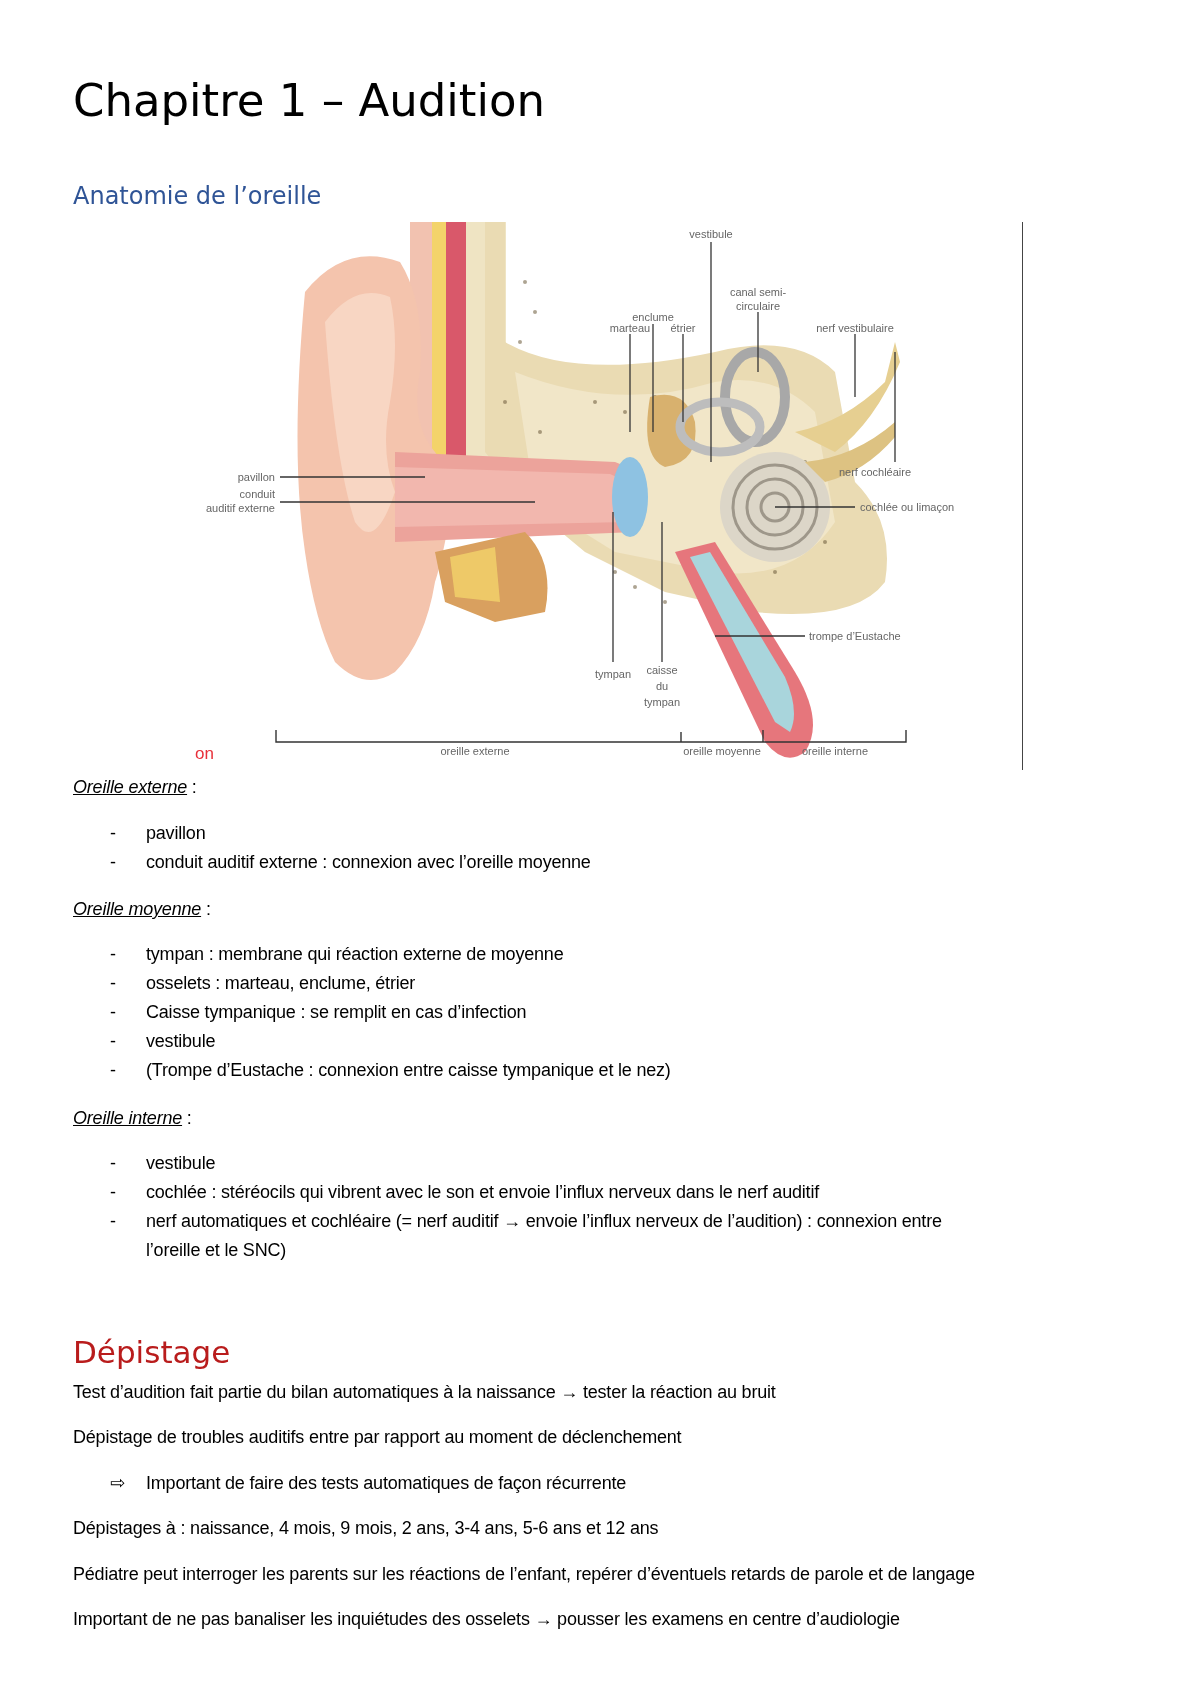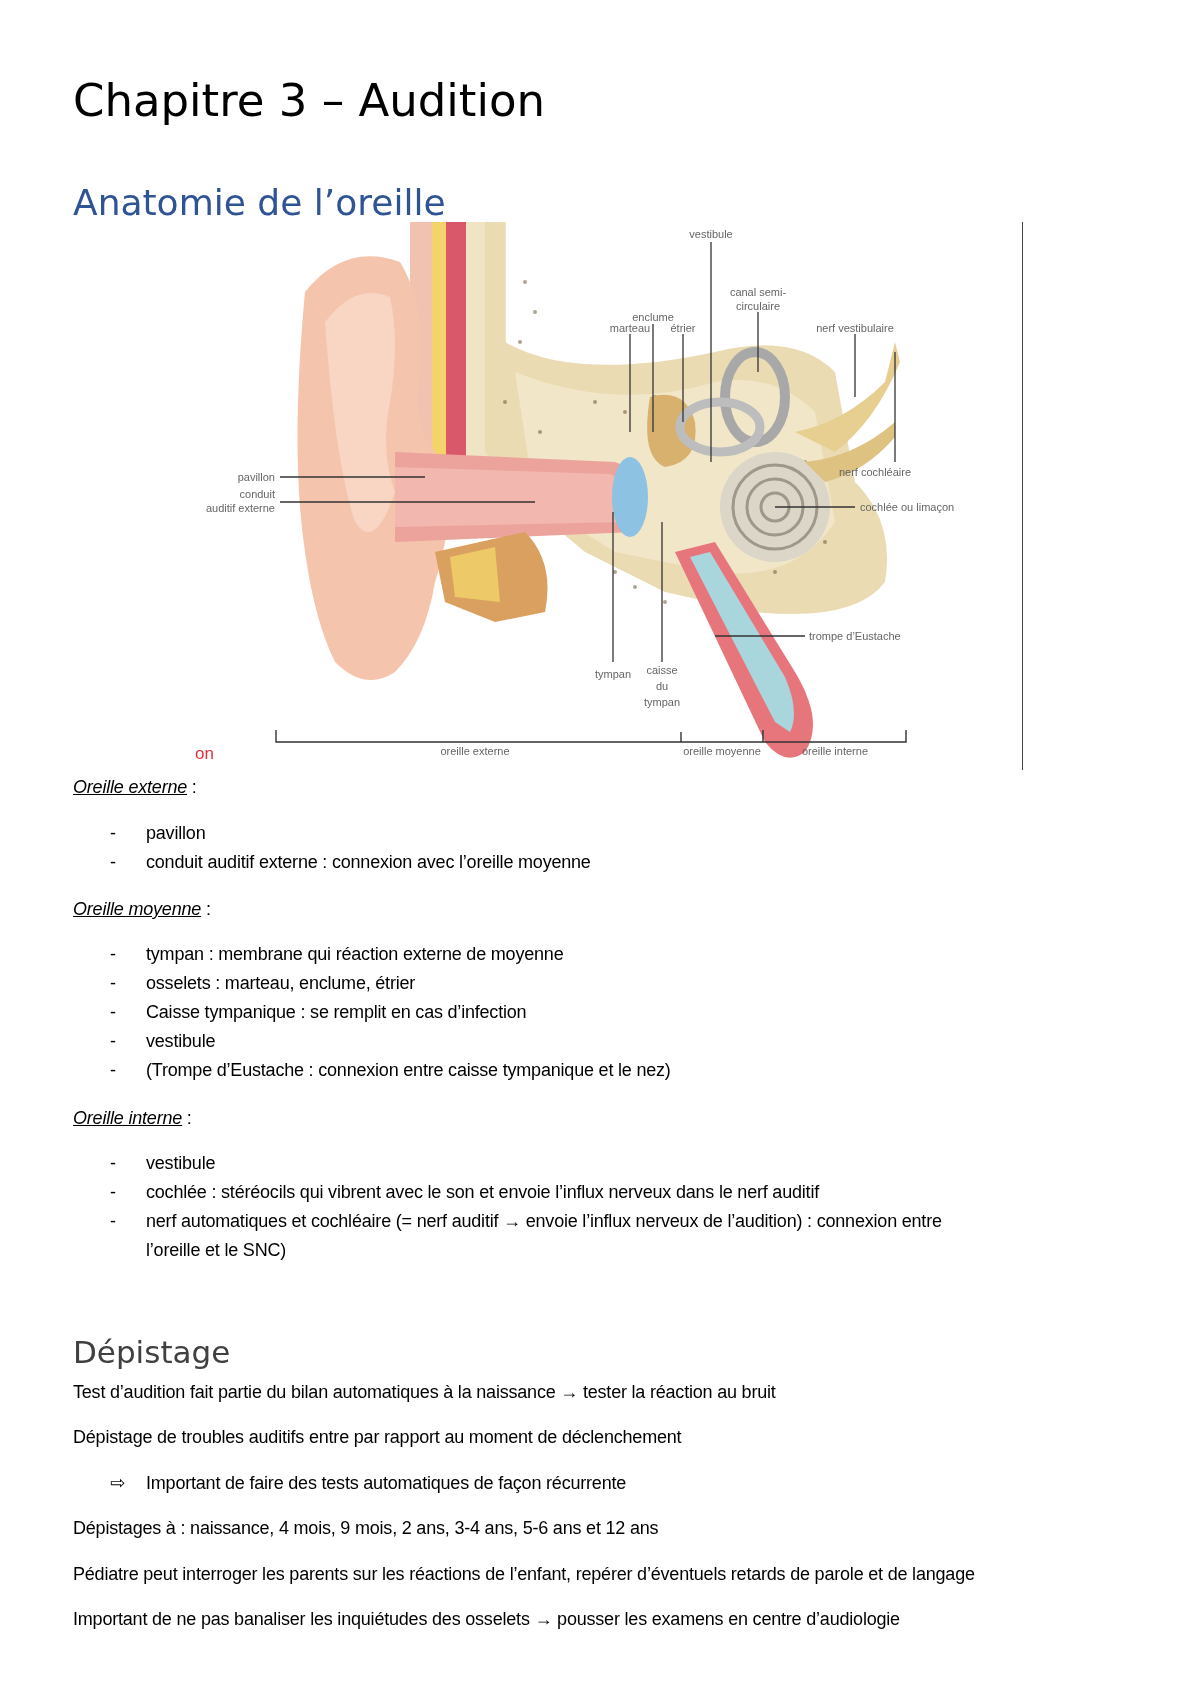--- a/index.html
+++ b/index.html
@@ -3,42 +3,42 @@
   <meta charset="utf-8">
   <style>
     html, body { margin: 0; padding: 0; background: #ffffff; }
     body {
       width: 1200px; height: 1698px; position: relative; overflow: hidden;
       font-family: "Liberation Sans", "DejaVu Sans", sans-serif;
       color: #000;
     }
     .abs { position: absolute; white-space: nowrap; }
     .title { left: 73px; top: 74px; font-family: "DejaVu Sans", sans-serif; font-size: 45px; color: #000; }
-    .h2 { left: 73px; top: 182px; font-family: "DejaVu Sans", sans-serif; font-size: 36px; color: #2F5496; }
-    .h2b { left: 73px; top: 1334px; font-family: "DejaVu Sans", sans-serif; font-size: 31px; color: #404040; }
+    .h2 { left: 73px; top: 182px; font-family: "DejaVu Sans", sans-serif; font-size: 24px; color: #2F5496; }
+    .h2b { left: 73px; top: 1334px; font-family: "DejaVu Sans", sans-serif; font-size: 31px; color: #b91c1c; }
     .body { font-size: 18px; line-height: 22px; letter-spacing: -0.2px; }
     .sub { left: 73px; font-size: 18px; }
     .sub .u { font-style: italic; text-decoration: underline; }
     .dash { left: 110px; font-size: 18px; }
     .item { left: 146px; font-size: 18px; }
     .para { left: 73px; font-size: 18px; }
 
     
     .figure { left: 195px; top: 222px; width: 830px; height: 548px; }
     .figure svg { width: 830px; height: 548px; display: block; }
     .vline { left: 1022px; top: 222px; width: 1px; height: 548px; background: #444; }
     .lbl { font-family: "Liberation Sans", sans-serif; font-size: 11px; fill: #666; }
     .lbl-red { font-family: "Liberation Sans", sans-serif; font-size: 17px; fill: #e8303a; }
   </style>
 </head>
 <body>
 
 <div>
 
-  <div class="abs title">Chapitre 3 – Audition</div>
+  <div class="abs title">Chapitre 1 – Audition</div>
   <div class="abs h2">Anatomie de l’oreille</div>
 
   <div class="abs figure">
     <svg viewBox="0 0 830 548" xmlns="http://www.w3.org/2000/svg">
 
       <rect x="215" y="0" width="22" height="230" fill="#f2c2b0"></rect>
       <rect x="237" y="0" width="14" height="240" fill="#f3d36a"></rect>
       <rect x="251" y="0" width="20" height="250" fill="#d9586a"></rect>
       <rect x="271" y="0" width="40" height="270" fill="#efe4c3"></rect>
 

